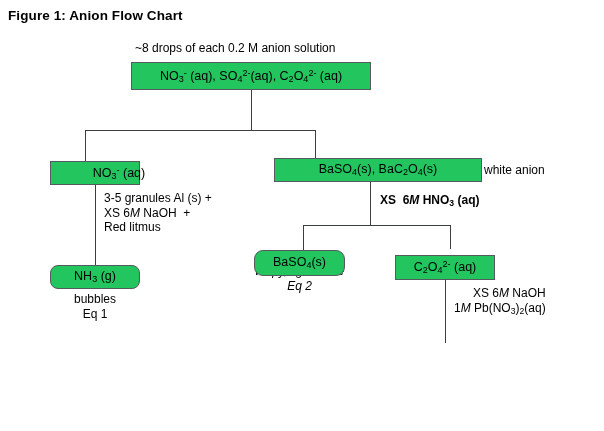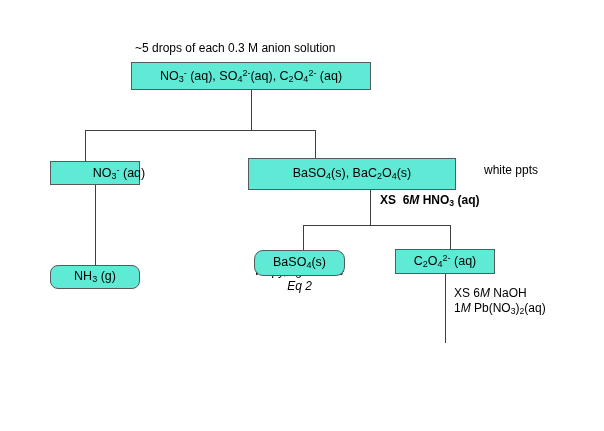--- a/index.html
+++ b/index.html
@@ -22,21 +22,21 @@
     top: 8px;
     font-size: 13.5px;
     font-weight: bold;
     letter-spacing: 0.1px;
     white-space: nowrap;
   }
   .box {
     position: absolute;
     box-sizing: border-box;
     border: 1.3px solid #555a5e;
-    background: #5eead4;
+    background: #22c55e;
     display: flex;
     align-items: center;
     justify-content: center;
     font-size: 12.5px;
     line-height: 1;
     white-space: nowrap;
     z-index: 3;
   }
   .lbl {
     position: absolute;
@@ -60,63 +60,68 @@
   }
   sub { font-size: 0.72em; vertical-align: -0.22em; }
   sup { font-size: 0.72em; vertical-align: 0.42em; }
   .ital { font-style: italic; }
 </style>
 </head>
 <body>
 
 <div id="page">
 
+  <div class="title">Figure 1: Anion Flow Chart</div>
 
-  <div class="lbl" style="left:135px; top:41px;">~5 drops of each 0.3 M anion solution</div>
+  <div class="lbl" style="left:135px; top:41px;">~8 drops of each 0.2 M anion solution</div>
 
   <div class="box" style="left:131px; top:62px; width:240px; height:28px;">
     <span>NO<sub>3</sub><sup>-</sup>&nbsp;(aq), SO<sub>4</sub><sup>2-</sup>(aq), C<sub>2</sub>O<sub>4</sub><sup>2-</sup>&nbsp;(aq)</span>
   </div>
 
   <div class="vline" style="left:251px; top:90px; height:40px;"></div>
 
   <div class="hline" style="left:85px; top:130px; width:230px;"></div>
   <div class="vline" style="left:85px; top:130px; height:31px;"></div>
   <div class="vline" style="left:315px; top:130px; height:28px;"></div>
 
   <div class="box" style="left:50px; top:161px; width:90px; height:24px;padding-left:48px;">
     <span>NO<sub>3</sub><sup>-</sup>&nbsp;(aq)</span>
   </div>
 
-  <div class="box" style="left:248px; top:158px; width:208px; height:32px;">
+  <div class="box" style="left:274px; top:158px; width:208px; height:24px;">
     <span>BaSO<sub>4</sub>(s), BaC<sub>2</sub>O<sub>4</sub>(s)</span>
   </div>
-  <div class="lbl" style="left:484px; top:163px;">white ppts</div>
+  <div class="lbl" style="left:484px; top:163px;">white anion</div>
 
   <div class="vline" style="left:95px; top:185px; height:80px;"></div>
+  <div class="lbl" style="left:104px; top:191px;">
+    3-5 granules Al (s) +<br>XS 6<span class="ital">M</span> NaOH&nbsp; +<br>Red litmus
+  </div>
 
   <div class="box" style="left:50px; top:265px; width:90px; height:24px;border-radius:8px;">
     <span>NH<sub>3</sub> (g)</span>
   </div>
+  <div class="lbl center" style="left:50px; top:292px; width:90px;">bubbles<br>Eq 1</div>
 
   <div class="vline" style="left:370px; top:182px; height:43px;"></div>
   <div class="lbl" style="left:380px; top:193px;font-weight:bold;">XS&nbsp; 6<span class="ital">M</span> HNO<sub>3</sub> (aq)</div>
 
   <div class="hline" style="left:303px; top:225px; width:147px;"></div>
   <div class="vline" style="left:303px; top:225px; height:25px;"></div>
   <div class="vline" style="left:450px; top:225px; height:24px;"></div>
 
   <div class="box" style="left:254px; top:250px; width:91px; height:26px;border-radius:9px;">
     <span>BaSO<sub>4</sub>(s)</span>
   </div>
   <div class="lbl center" style="left:239px; top:264px; width:121px;font-style:italic;">wispy, light white<br>Eq 2</div>
 
-  <div class="box" style="left:395px; top:249px; width:100px; height:25px;">
+  <div class="box" style="left:395px; top:255px; width:100px; height:25px;">
     <span>C<sub>2</sub>O<sub>4</sub><sup>2-</sup>&nbsp;(aq)</span>
   </div>
 
   <div class="vline" style="left:445px; top:274px; height:69px;"></div>
-  <div class="lbl" style="left:454px; top:286px;">
+  <div class="lbl" style="left:454px; top:286px;text-align:right;">
     XS 6<span class="ital">M</span> NaOH<br>1<span class="ital">M</span> Pb(NO<sub>3</sub>)<sub>2</sub>(aq)
   </div>
 
 
 </div>
 
 </body></html>

